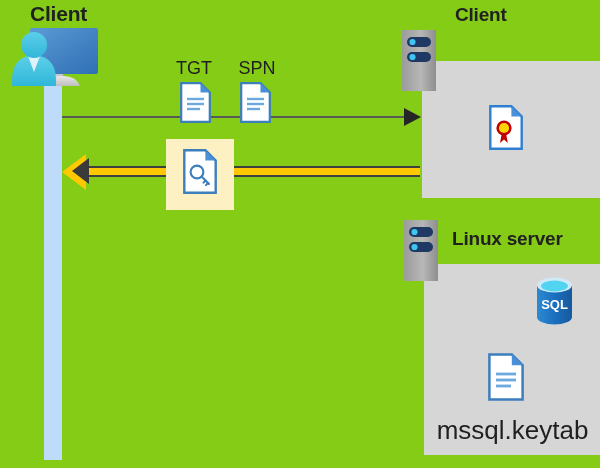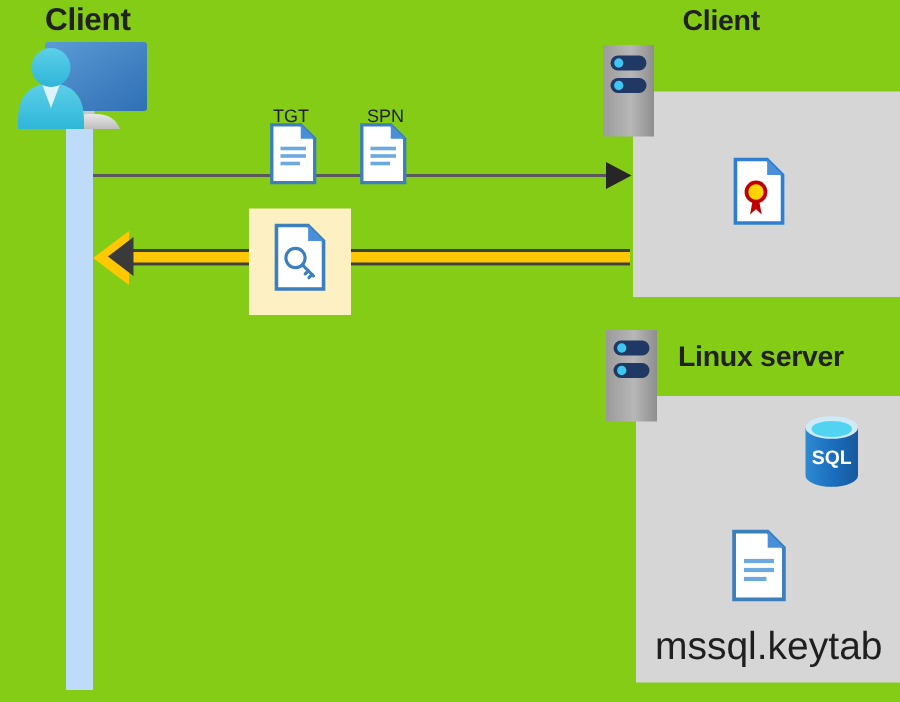--- a/index.html
+++ b/index.html
@@ -34,24 +34,23 @@
     line-height: 25px;
     width: 140px;
   }
   #linux-title {
     left: 452px; top: 226px;
     font-size: 19px;
     line-height: 25px;
     width: 145px;
   }
   .doc-caption {
-    font-size: 12px;
+    font-size: 18px;
     color: #1f1f1f;
     text-align: center;
-    margin-top: 12px;
   }
   #tgt-caption { left: 171px; top: 58px; width: 46px; }
   #spn-caption { left: 232px; top: 58px; width: 50px; }
   #keytab-caption {
     left: 425px; top: 415px;
     width: 175px;
     font-size: 26px;
     color: #1f1f1f;
     text-align: center;
   }

